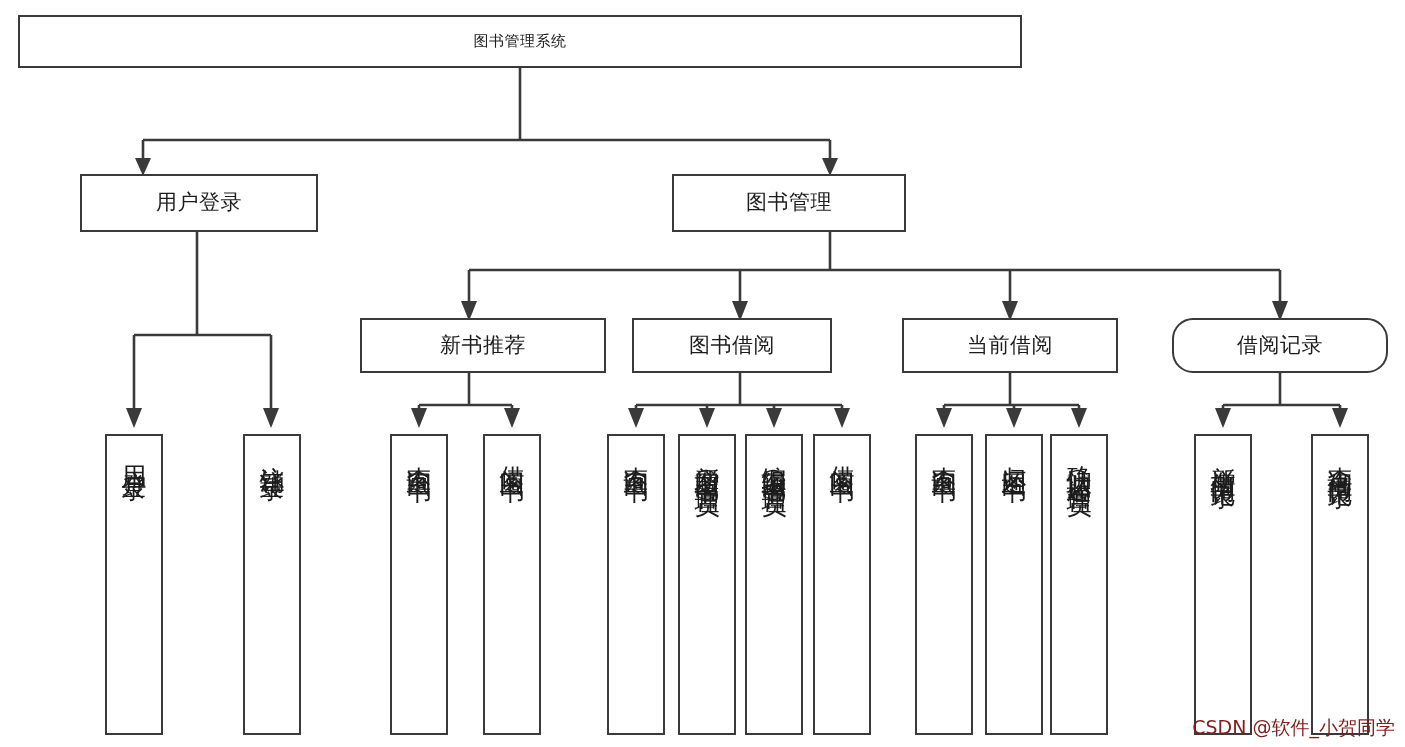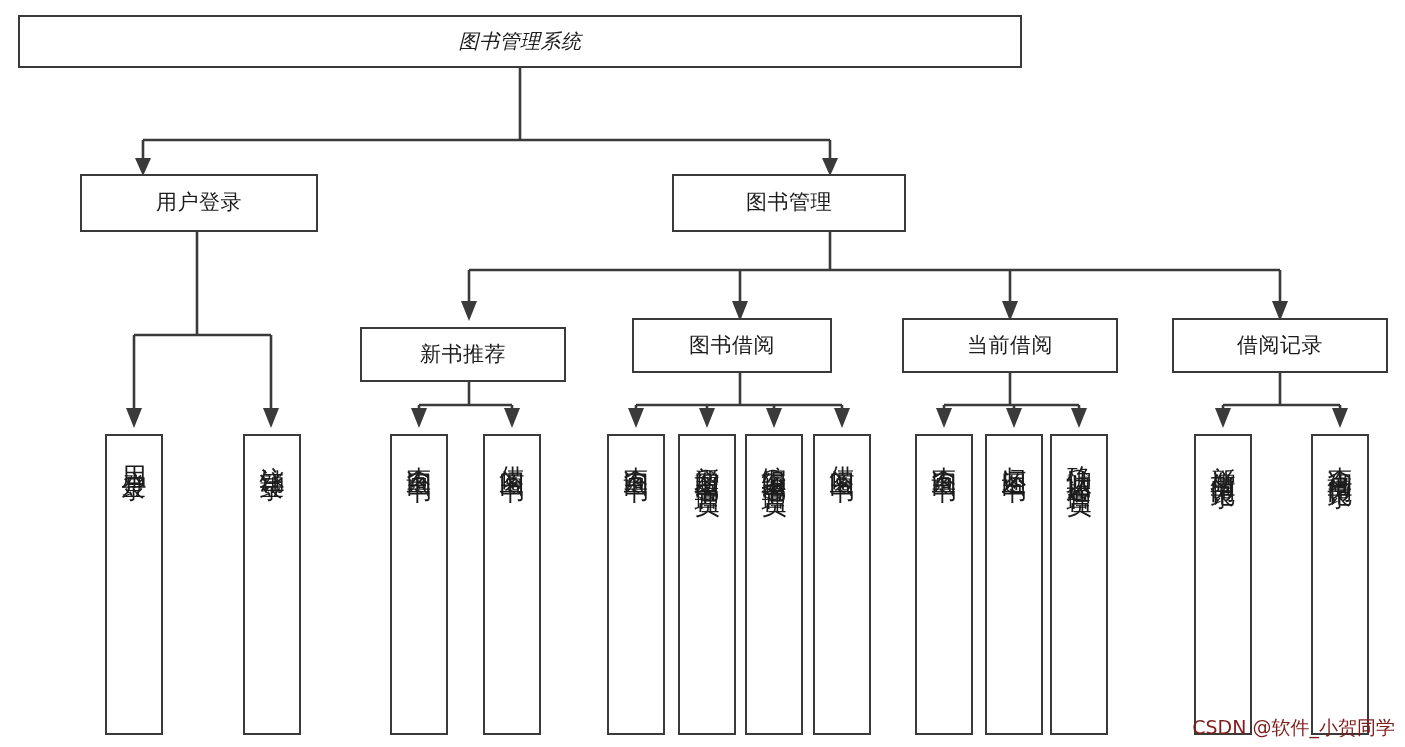--- a/index.html
+++ b/index.html
@@ -29,21 +29,21 @@
     text-align:center;
     line-height:1.22;
     letter-spacing:0.5px;
     white-space:pre;
   }
   
   .node.horiz .label{
     writing-mode:horizontal-tb;
     font-size:21px;
   }
-  .node.root .label{font-size:20px;font-style:italic;}
+  .node.root .label{font-size:15px;}
   
   .node.vert{
     align-items:flex-start;
     justify-content:center;
     padding-top:10px;
   }
   .node.vert .label{
     writing-mode:vertical-rl;
     text-orientation:upright;
     font-size:25px;
@@ -139,30 +139,30 @@
     <span class="label">图书管理系统</span>
   </div>
 
   <div class="node horiz" style="left:80px;top:174px;width:238px;height:58px;">
     <span class="label">用户登录</span>
   </div>
   <div class="node horiz" style="left:672px;top:174px;width:234px;height:58px;">
     <span class="label">图书管理</span>
   </div>
 
-  <div class="node horiz" style="left:360px;top:318px;width:206px;height:55px;margin-top:9px;">
+  <div class="node horiz" style="left:360px;top:318px;width:246px;height:55px;">
     <span class="label">新书推荐</span>
   </div>
   <div class="node horiz" style="left:632px;top:318px;width:200px;height:55px;">
     <span class="label">图书借阅</span>
   </div>
   <div class="node horiz" style="left:902px;top:318px;width:216px;height:55px;">
     <span class="label">当前借阅</span>
   </div>
-  <div class="node horiz" style="left:1172px;top:318px;width:216px;height:55px;">
+  <div class="node horiz" style="left:1172px;top:318px;width:216px;height:55px;border-radius:21px;">
     <span class="label">借阅记录</span>
   </div>
 
   <div class="node vert" style="left:105px;top:434px;width:58px;height:301px;">
     <span class="label">用户登录</span>
   </div>
   <div class="node vert" style="left:243px;top:434px;width:58px;height:301px;">
     <span class="label">注销登录</span>
   </div>
 

